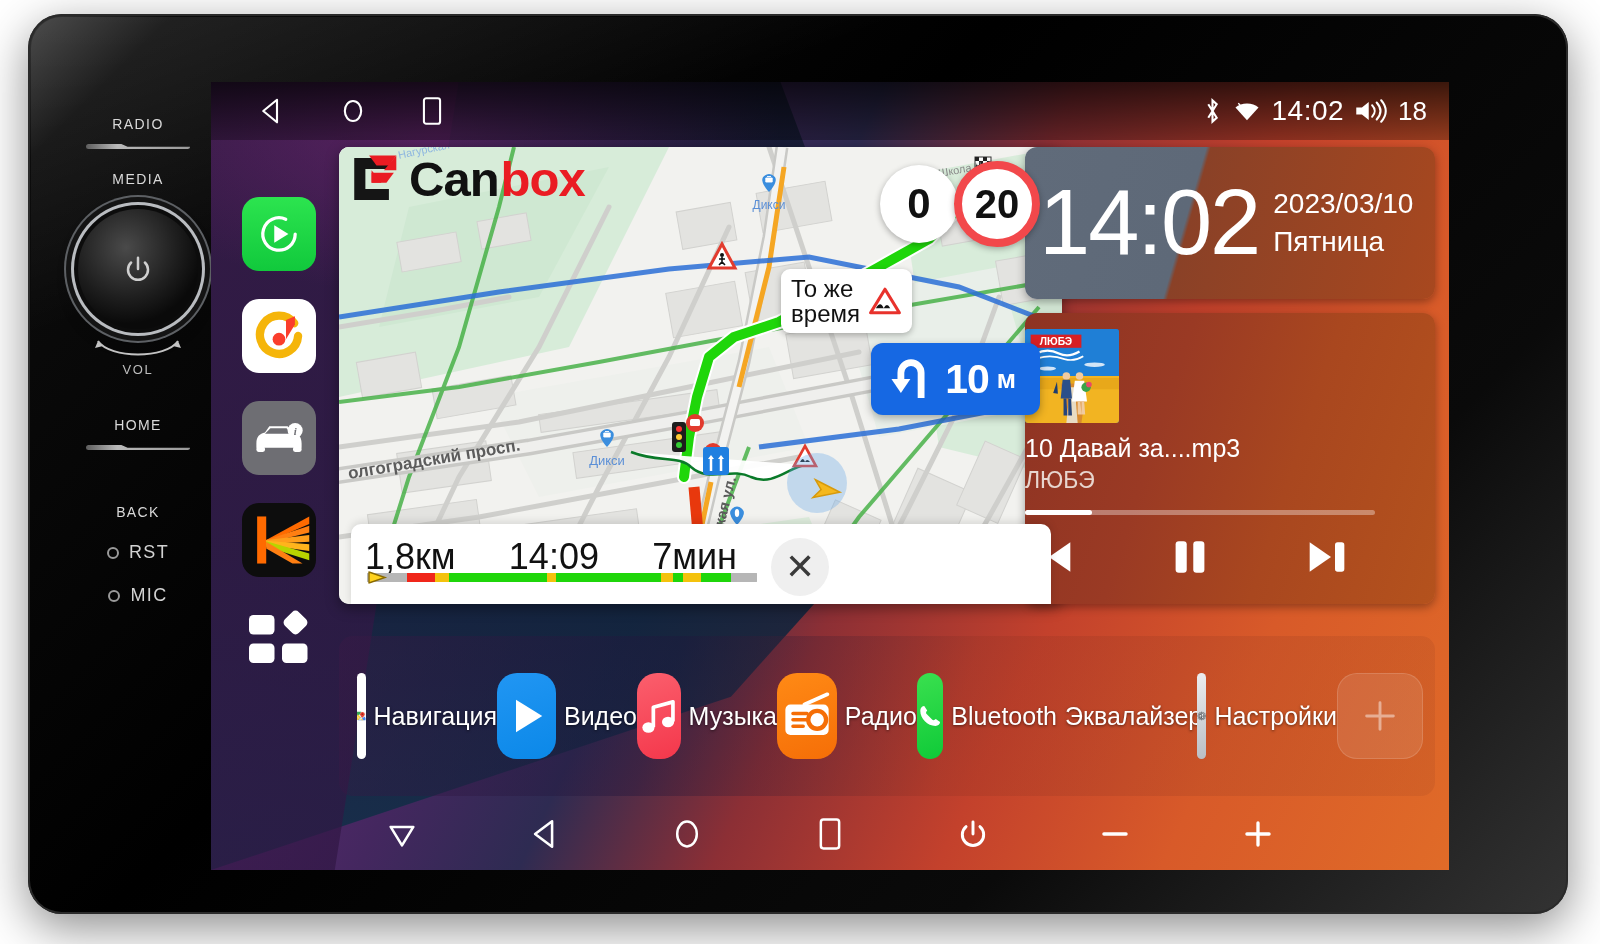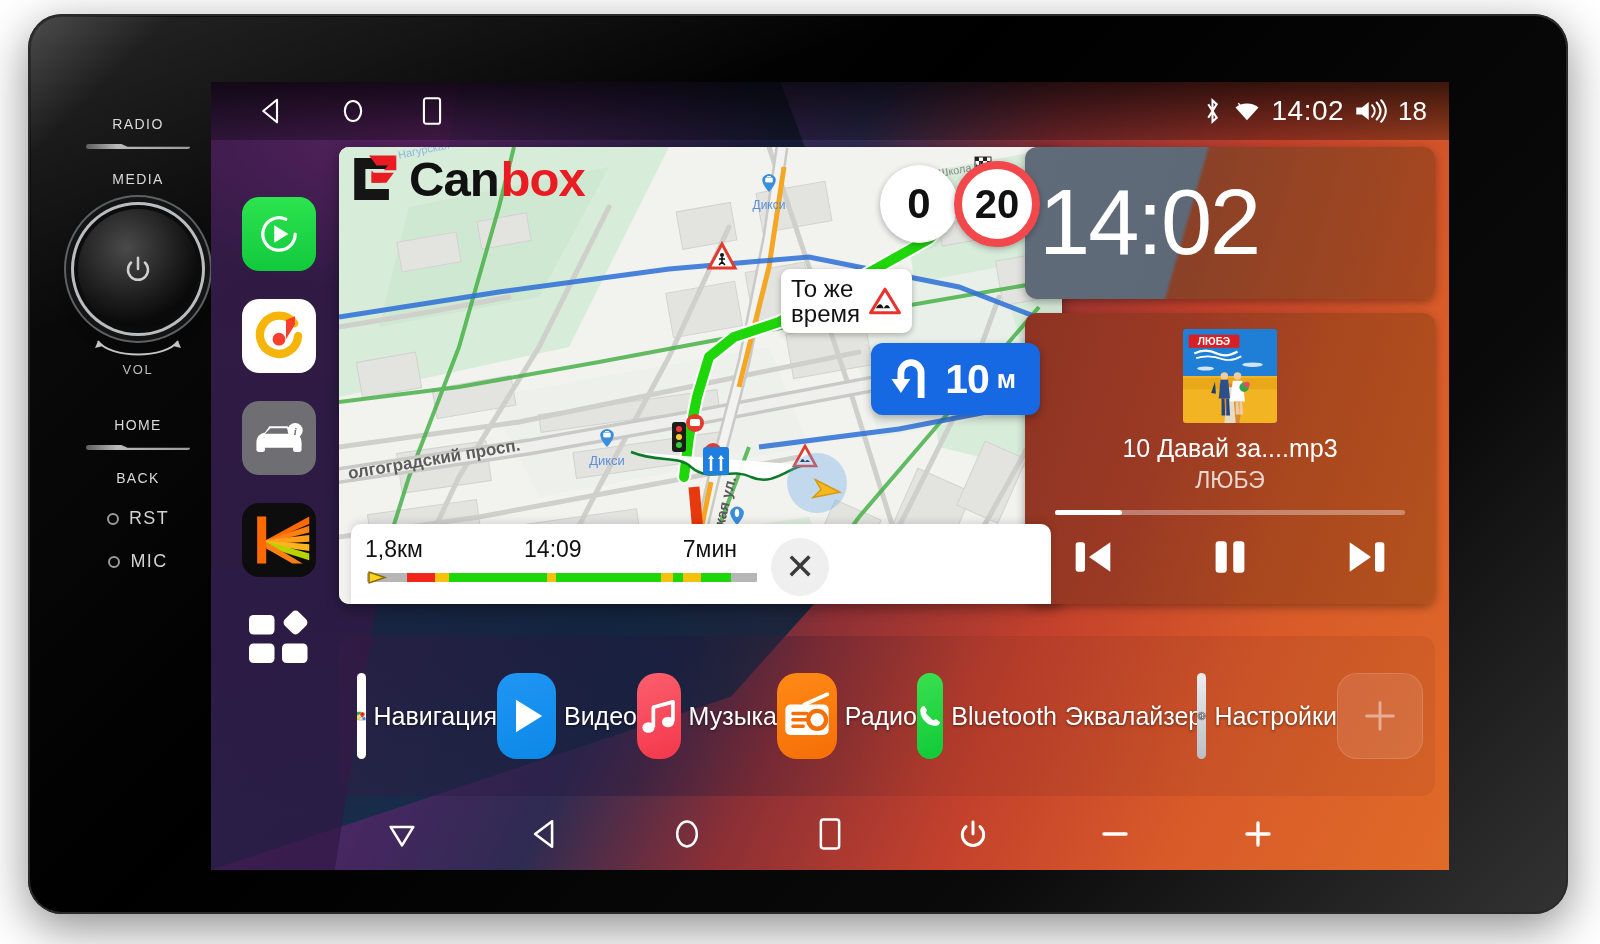--- a/index.html
+++ b/index.html
@@ -159,21 +159,21 @@
 
   #routebar{
     position:absolute; left:12px; right:0px; bottom:-2px; height:82px; z-index:8;
     background:#fff; border-radius:10px 10px 0 0;
     display:flex; align-items:flex-start;
     box-shadow:0 -2px 8px rgba(0,0,0,.12);
     padding:12px 0 0 0;
     width:700px;
   }
   #routebar .stats{ display:flex; width:400px; justify-content:space-between; padding:0 14px; }
-  #routebar .stat{ font-size:23px; color:#111; font-weight:500; }
+  #routebar .stat{ font-size:36px; color:#111; font-weight:500; }
   #trafficbar{ position:absolute; left:16px; bottom:22px; width:390px; height:13px; border-radius:3px; overflow:hidden;}
   #routeclose{
     position:absolute; left:420px; top:14px;
     width:58px;height:58px;border-radius:50%;background:#efefef;
     display:flex;align-items:center;justify-content:center;
     font-size:36px;color:#3a3a3a;
   }
 
   
   #clockcard{
@@ -187,21 +187,21 @@
   #clockcard .right{ margin-left:14px; color:#fff; }
   #clockcard .date{ font-size:28px; line-height:1.35;}
   #clockcard .day { font-size:28px; line-height:1.35;}
 
   
   #mediacard{
     position:absolute; right:0; top:173px; width:410px; height:291px;
     border-radius:12px; overflow:hidden;
     background:linear-gradient(108deg,#8e3323 0%,#9a3a24 34%,#a9471f 63%,#b4521d 100%);
     box-shadow:0 3px 10px rgba(0,0,0,.35);
-    display:flex; flex-direction:column; align-items:center; padding-top:16px;
+    display:flex; flex-direction:column; align-items:flex-start; padding-top:16px;
   }
   #albumart{ width:94px;height:94px;border-radius:3px;overflow:hidden; position:relative;}
   #mediacard .title{ color:#fff; font-size:25px; margin-top:11px;}
   #mediacard .artist{ color:#e8d6cf; font-size:23px; margin-top:4px;}
   #seekwrap{ width:350px; height:5px; background:rgba(255,255,255,.35); border-radius:3px; margin-top:16px; position:relative;}
   #seekfill{ position:absolute; left:0; top:0; height:100%; background:#fff; border-radius:3px;}
   #mediabtns{ display:flex; width:330px; justify-content:space-between; margin-top:18px; }
   .mbtn{ width:56px;height:48px; display:flex;align-items:center;justify-content:center;}
 
   
@@ -250,21 +250,21 @@
       <path d="M6 4 C18 22, 74 22, 86 4" fill="none" stroke="#c6c6c6" stroke-width="2"></path>
       <path d="M6 4 L3 11 L11 9 Z" fill="#c6c6c6"></path>
       <path d="M86 4 L81 9 L89 11 Z" fill="#c6c6c6"></path>
     </svg>
     <div class="vol-txt">VOL</div>
 
     <div style="margin-top:40px">
       <div class="klabel">HOME</div>
       <div class="kline"></div>
     </div>
-    <div style="margin-top:20px">
+    <div style="margin-top:54px">
       <div class="klabel">BACK</div>
     </div>
 
     <div class="rstmic">
       <span class="dot"></span>
       <span class="t">RST</span>
     </div>
     <div class="rstmic">
       <span class="dot"></span>
       <span class="t">MIC</span>
@@ -560,20 +560,24 @@
             <rect x="316" y="2" width="18" height="9" fill="#f4c20d"></rect>
             <rect x="334" y="2" width="30" height="9" fill="#1fd60a"></rect>
             <path d="M2 1 L18 6.5 L2 12 Z" fill="#ffd21e" stroke="#8a6a00" stroke-width="1.4"></path>
           </svg>
           <div id="routeclose">✕</div>
         </div>
       </div>
 
       <div id="clockcard">
         <div class="big">14:02</div>
+        <div class="right">
+          <div class="date">2023/03/10</div>
+          <div class="day">Пятница</div>
+        </div>
       </div>
 
       <div id="mediacard">
         <div id="albumart">
           <svg viewBox="0 0 100 100" width="94" height="94">
             <rect width="100" height="100" fill="#1b72c4"></rect>
             <rect y="0" width="100" height="52" fill="#1f7fd6"></rect>
             <rect y="50" width="100" height="50" fill="#f2b422"></rect>
             <path d="M0 52 H100 V64 H0 Z" fill="#e8a81a"></path>
             <path d="M38 58 L46 100 H60 L66 58 Z" fill="#d98b2e"></path>

